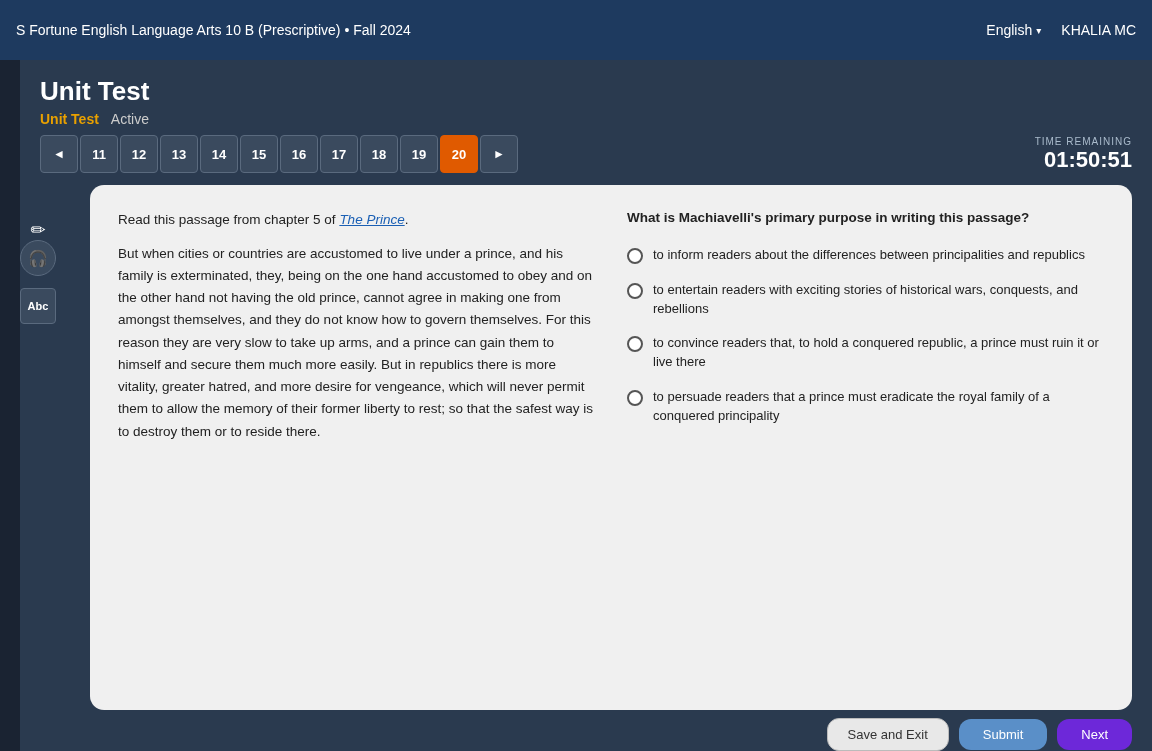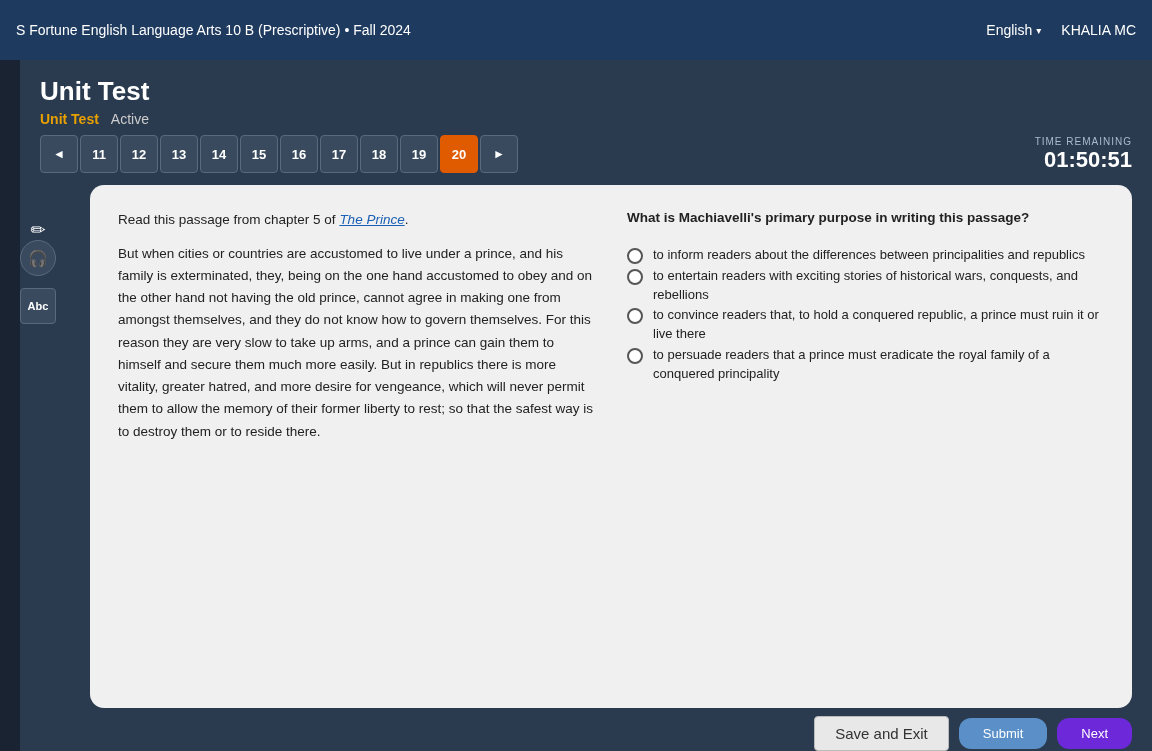--- a/index.html
+++ b/index.html
@@ -190,21 +190,21 @@
     }
     .question-text {
       font-size: 13.5px;
       font-weight: bold;
       margin-bottom: 18px;
       line-height: 1.4;
     }
     .answer-options {
       display: flex;
       flex-direction: column;
-      gap: 2px;
+      gap: 16px;
     }
     .answer-option {
       display: flex;
       align-items: flex-start;
       gap: 10px;
       cursor: pointer;
     }
     .radio-circle {
       width: 16px;
       height: 16px;
@@ -227,22 +227,22 @@
       align-items: center;
       gap: 10px;
       margin-top: 8px;
       padding-right: 0;
     }
     .btn-save-exit {
       background: #e8e8e8;
       border: 1px solid #bbb;
       color: #333;
       padding: 8px 20px;
-      border-radius: 4px;
-      font-size: 15px;
+      border-radius: 12px;
+      font-size: 13px;
       cursor: pointer;
     }
     .btn-action {
       background: #5a8fc8;
       border: none;
       color: white;
       padding: 8px 24px;
       border-radius: 12px;
       font-size: 13px;
       cursor: pointer;

